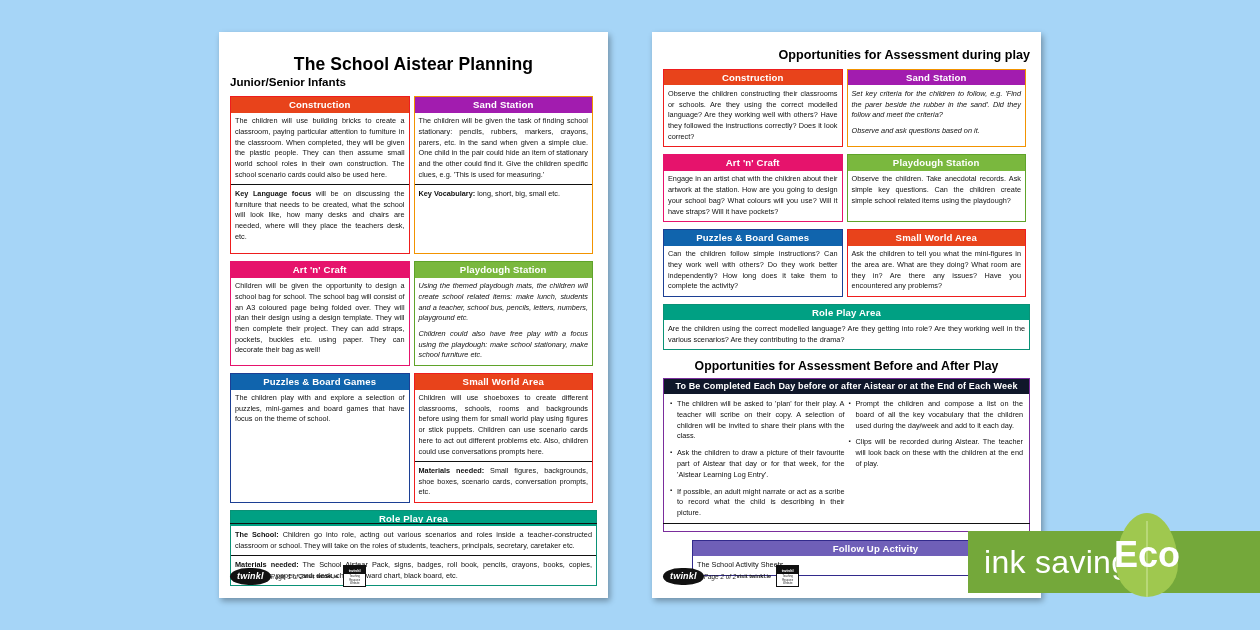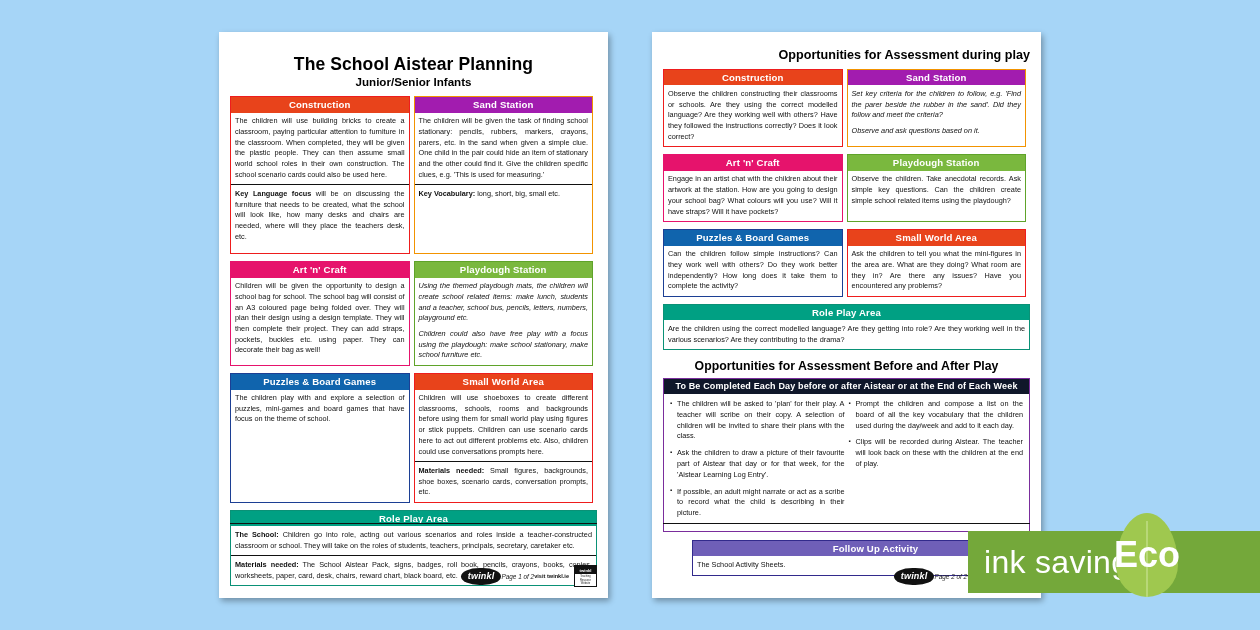--- a/index.html
+++ b/index.html
@@ -24,21 +24,20 @@
   .doc-title {
     text-align: center;
     font-size: 17.5px;
     font-weight: bold;
     color: #000;
     letter-spacing: .1px;
     margin: 13px 0 1px 0;
     line-height: 1.1;
   }
   .doc-sub {
-    text-align: center;
     font-size: 11.6px;
     font-weight: bold;
     color: #000;
     margin: 0 0 8px 0;
   }
   .doc-title2 {
     text-align: right;
     font-size: 12.6px;
     font-weight: bold;
     color: #000;
@@ -112,21 +111,21 @@
   }
   .bullets li:before {
     content: "\25AA";
     position: absolute; left: 0; top: -0.5px;
     font-size: 6px;
   }
 
   
   .footer { position: absolute; left: 11px; right: 11px; bottom: 10px; }
   .footer-rule { border-top: 1.7px solid #111; margin-bottom: 4px; }
-  .footer-row { display: flex; align-items: center; justify-content: flex-end; height: 24px; margin-top: 40px; }
+  .footer-row { display: flex; align-items: center; justify-content: flex-start; height: 24px; margin-top: 40px; }
   .twinkl-logo {
     display: inline-block;
     background: #111;
     color: #fff;
     font-weight: bold;
     font-style: italic;
     font-size: 9px;
     padding: 3px 7px 4px 7px;
     border-radius: 50% / 55%;
     letter-spacing: .2px;

